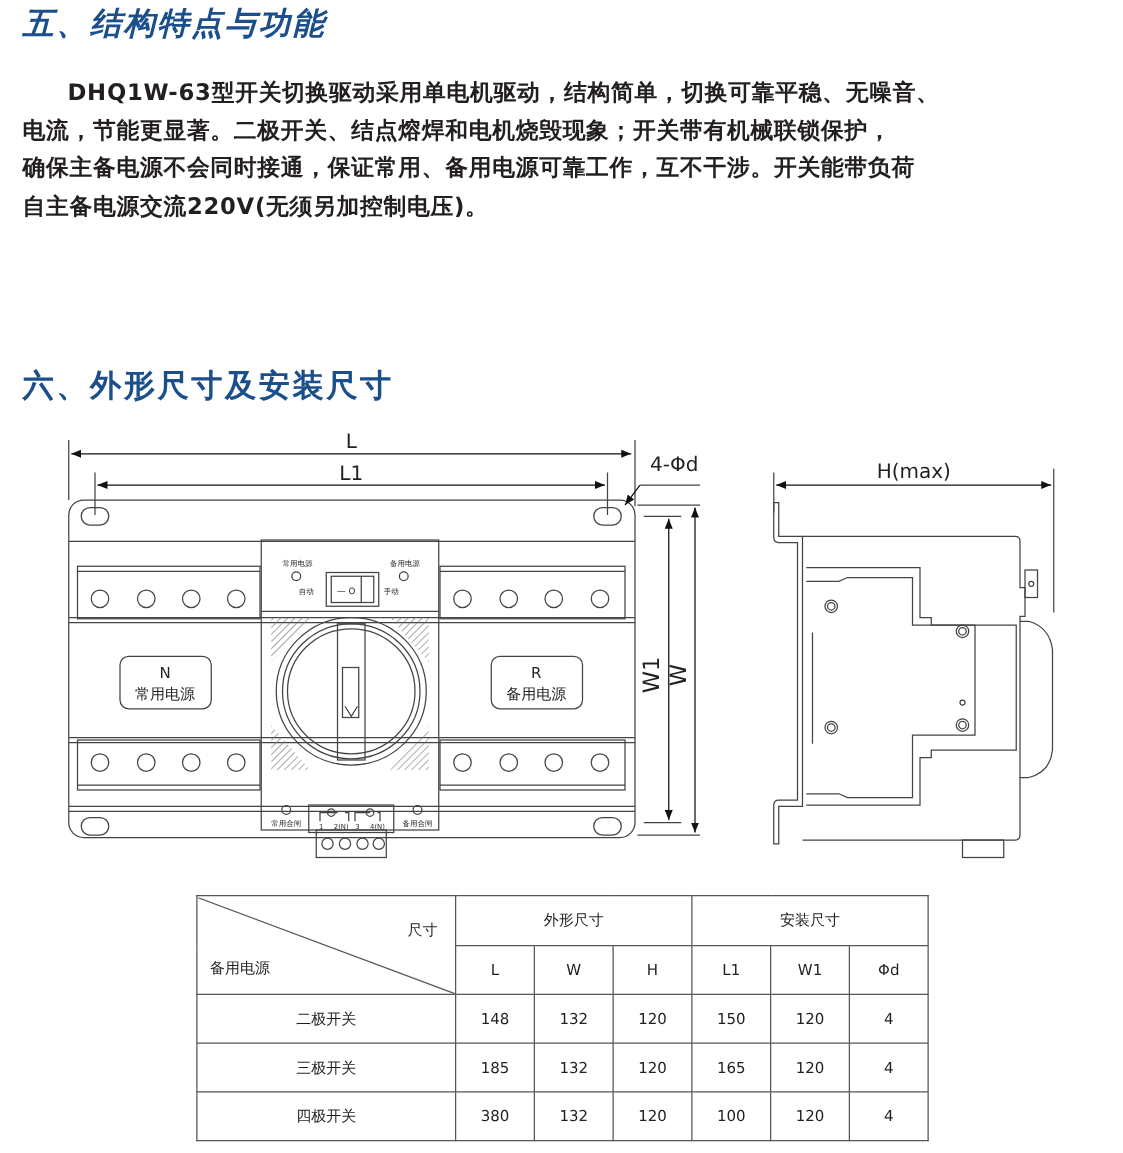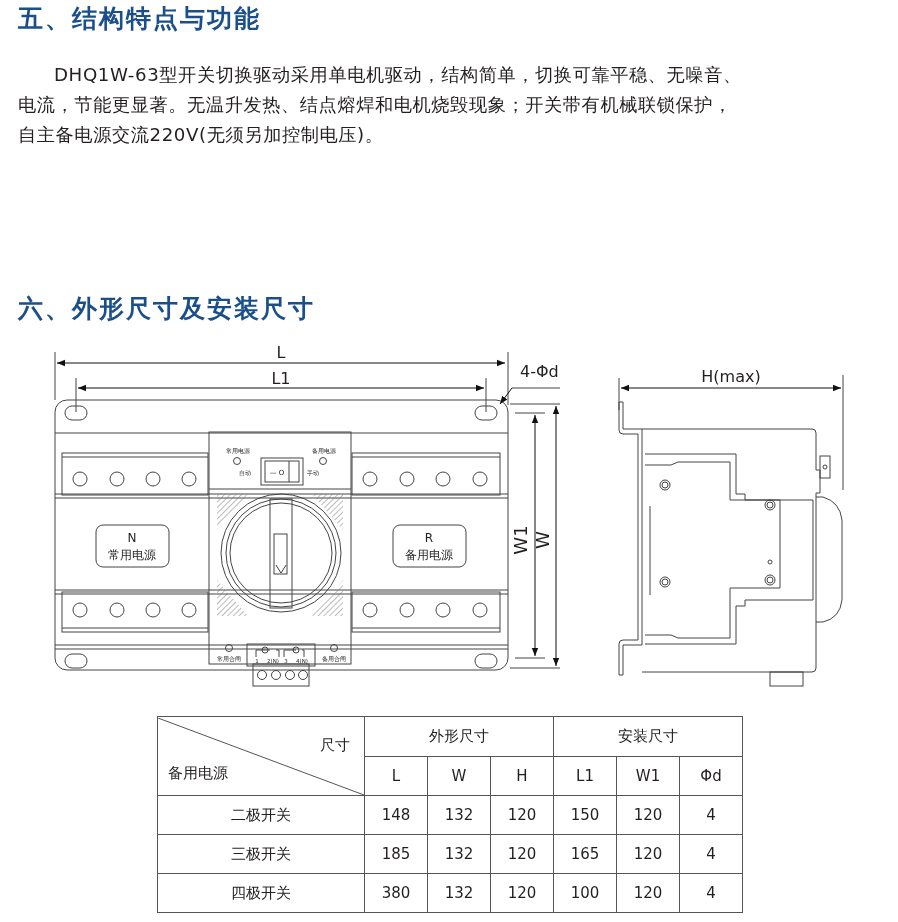--- a/index.html
+++ b/index.html
@@ -1,42 +1,43 @@
 <!DOCTYPE html>
 <html><head>
 <meta charset="utf-8">
 <style>
   html, body { margin: 0; padding: 0; background: #ffffff; }
   body { width: 898px; height: 922px; position: relative; overflow: hidden; font-family: "DejaVu Sans", "Liberation Sans", sans-serif; color: #231f20; }
   .heading { position: absolute; left: 18px; font-size: 25px; font-weight: bold; color: #1a4f8b; letter-spacing: 2px; margin: 0; }
-  #h5 { top: 2px; }
+  #h5 { top: 2px; font-style: italic; }
   #h6 { top: 292px; text-align: center; }
-  .para { position: absolute; left: 18px; top: 60px; width: 872px; font-size: 18.2px; line-height: 30.2px; letter-spacing: 0.6px; margin: 0; }
+  .para { position: absolute; left: 18px; top: 60px; width: 872px; font-size: 18.2px; line-height: 30.2px; letter-spacing: 0.6px; margin: 0; font-weight: bold; }
   .para span { display: block; white-space: nowrap; }
   .para span.first { text-indent: 36px; }
   svg#drawing { position: absolute; left: 0; top: 330px; }
   svg text { font-family: "DejaVu Sans", "Liberation Sans", sans-serif; fill: #231f20; }
-  table.spec { position: absolute; left: 157px; top: 716px; border-collapse: collapse; font-family: "DejaVu Sans", "Liberation Sans", sans-serif; font-size: 15px; color: #231f20; }
+  table.spec { position: absolute; left: 157px; top: 716px; border-collapse: collapse; font-family: "DejaVu Sans", "Liberation Sans", sans-serif; font-size: 12px; color: #231f20; }
   table.spec td, table.spec th { border: 1.5px solid #555; text-align: center; font-weight: normal; padding: 0; }
   table.spec tr.r1 td, table.spec tr.r1 th { height: 39px; }
   table.spec tr.r2 td, table.spec tr.r2 th { height: 38px; }
   table.spec tr.data td { height: 38px; }
   .corner { position: relative; width: 206px; height: 77px; }
   .corner svg { position: absolute; left: 0; top: 0; }
   .corner .tr { position: absolute; right: 14px; top: 18px; }
   .corner .bl { position: absolute; left: 10px; bottom: 12px; }
 </style>
 </head>
 <body>
 
 <h1 id="h5" class="heading">五、结构特点与功能</h1>
 
 <p class="para">
   <span class="first">DHQ1W-63型开关切换驱动采用单电机驱动，结构简单，切换可靠平稳、无噪音、</span>
-  <span>电流，节能更显著。无温升发热、结点熔焊和电机烧毁现象；开关带有机械联锁保护，</span>
+  <span>电流，节能更显著。二极开关、结点熔焊和电机烧毁现象；开关带有机械联锁保护，</span>
+  <span>确保主备电源不会同时接通，保证常用、备用电源可靠工作，互不干涉。开关能带负荷</span>
   <span>自主备电源交流220V(无须另加控制电压)。</span>
 </p>
 
 <h1 id="h6" class="heading">六、外形尺寸及安装尺寸</h1>
 
 <svg id="drawing" width="898" height="370" viewBox="0 330 898 370">
   <defs>
     <marker id="arr" viewBox="0 0 10 10" refX="10" refY="5" markerWidth="8" markerHeight="8" orient="auto-start-reverse">
       <path d="M0,1 L10,5 L0,9 z" fill="#111"></path>
     </marker>

